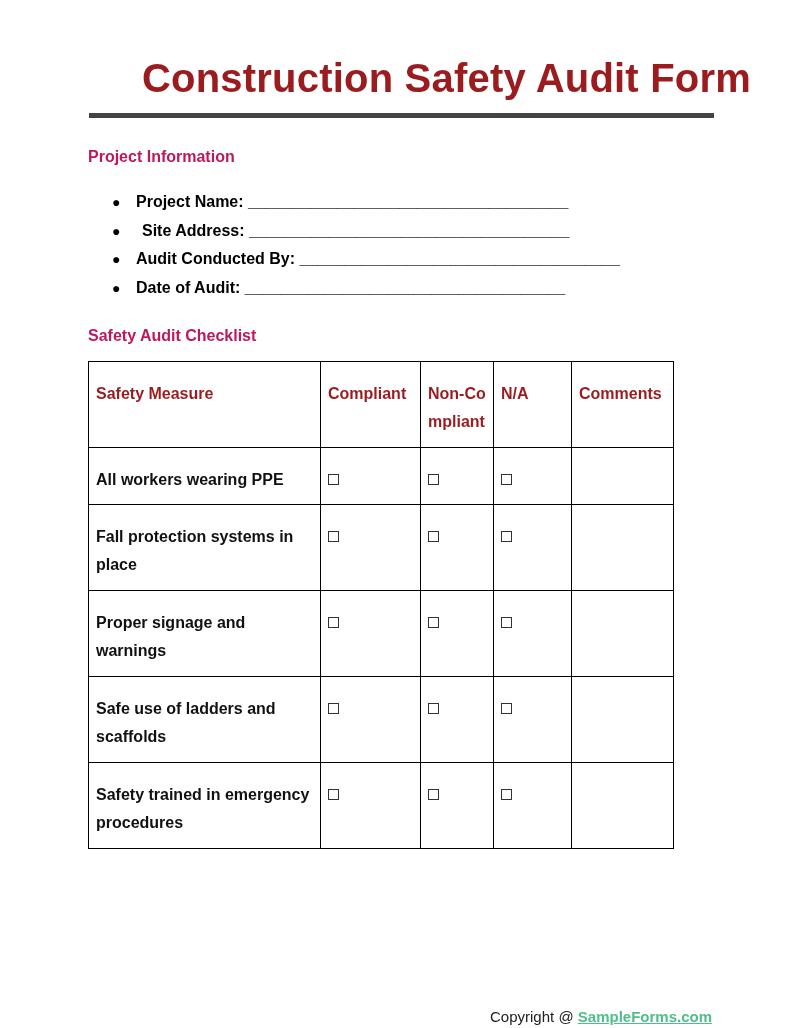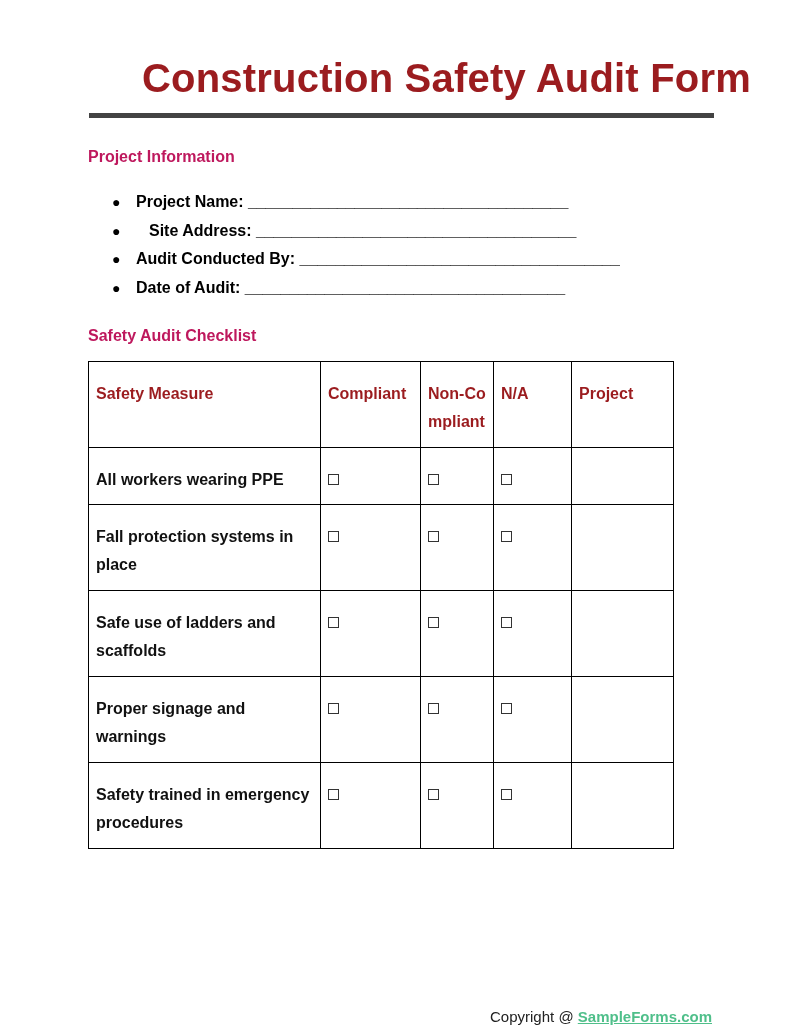--- a/index.html
+++ b/index.html
@@ -33,21 +33,21 @@
 
 <h2 class="section-heading" style="top:148px;">Project Information</h2>
 
 <ul class="info-list">
   <li>
     <span class="bullet">●</span>
     <span>Project Name:</span>&nbsp;<span>____________________________________</span>
   </li>
   <li>
     <span class="bullet">●</span>
-    <span style="margin-left:13px;">Site Address:</span>&nbsp;<span>____________________________________</span>
+    <span style="margin-left:6px;">Site Address:</span>&nbsp;<span>____________________________________</span>
   </li>
   <li>
     <span class="bullet">●</span>
     <span>Audit Conducted By:</span>&nbsp;<span>____________________________________</span>
   </li>
   <li>
     <span class="bullet">●</span>
     <span>Date of Audit:</span>&nbsp;<span>____________________________________</span>
   </li>
 </ul>
@@ -61,47 +61,47 @@
       <col class="col-non">
       <col class="col-na">
       <col class="col-comm">
   </colgroup>
   <thead>
     <tr>
       <th>Safety Measure</th>
       <th>Compliant</th>
       <th style="word-break:break-all;">Non-Co mpliant</th>
       <th>N/A</th>
-      <th>Project</th>
+      <th>Comments</th>
     </tr>
   </thead>
   <tbody>
     <tr class="row-1">
       <td>All workers wearing PPE</td>
       <td><span class="checkbox"></span></td>
       <td><span class="checkbox"></span></td>
       <td><span class="checkbox"></span></td>
       <td></td>
     </tr>
     <tr class="row-n">
       <td>Fall protection systems in place</td>
       <td><span class="checkbox"></span></td>
       <td><span class="checkbox"></span></td>
       <td><span class="checkbox"></span></td>
       <td></td>
     </tr>
     <tr class="row-n">
-      <td>Safe use of ladders and scaffolds</td>
+      <td>Proper signage and warnings</td>
       <td><span class="checkbox"></span></td>
       <td><span class="checkbox"></span></td>
       <td><span class="checkbox"></span></td>
       <td></td>
     </tr>
     <tr class="row-n">
-      <td>Proper signage and warnings</td>
+      <td>Safe use of ladders and scaffolds</td>
       <td><span class="checkbox"></span></td>
       <td><span class="checkbox"></span></td>
       <td><span class="checkbox"></span></td>
       <td></td>
     </tr>
     <tr class="row-n">
       <td>Safety trained in emergency procedures</td>
       <td><span class="checkbox"></span></td>
       <td><span class="checkbox"></span></td>
       <td><span class="checkbox"></span></td>

